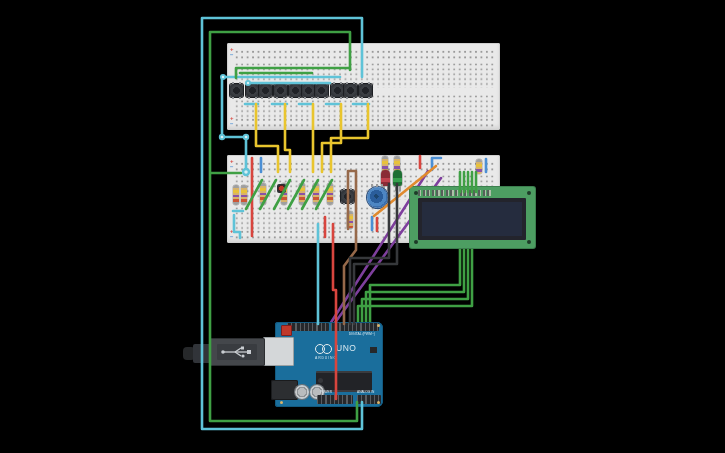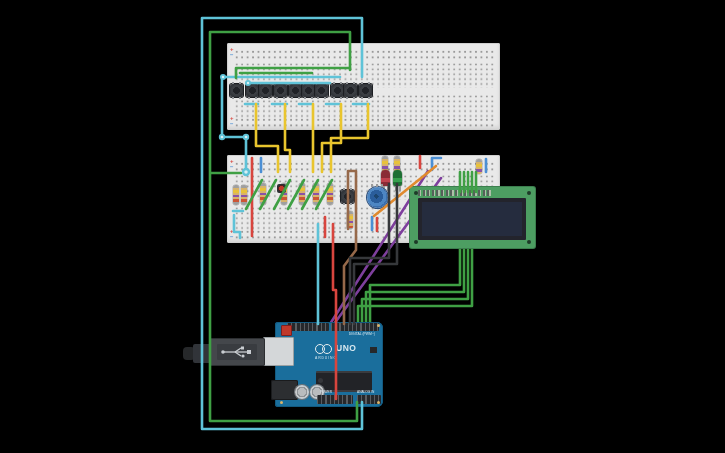--- a/index.html
+++ b/index.html
@@ -78,21 +78,21 @@
 
   <div id="arduino" class="device" style="left: 275px; top: 322px; width: 108px; height: 85px;">
     <div class="abs hdr" style="left:12px;top:1px;width:42px;height:8px"></div>
     <div class="abs hdr" style="left:56px;top:1px;width:48px;height:8px"></div>
     <div class="abs atext" style="right:8px;top:11px;font-size:3.4px">DIGITAL (PWM~)</div>
     <div class="abs" style="left:6px;top:3px;width:9px;height:9px;background:#c0392b;border:1px solid #7f1f1f;border-radius:1px"></div>
     <div class="abs" style="left:-12px;top:15px;width:29px;height:27px;background:#d4d7d9;border:1px solid #9aa0a3;border-radius:1px"></div>
     <div class="abs" style="left:-4px;top:58px;width:27px;height:20px;background:#2c2e31;border-radius:2px;box-shadow:inset 0 0 0 1px #1a1b1d"></div>
     <div class="abs lc" style="left:40px;top:22px"></div>
     <div class="abs lc" style="left:46.5px;top:22px"></div>
-    <div class="abs atext" style="left:61px;top:22px;font-size:8.5px;font-weight:bold;letter-spacing:.5px">UNO</div>
+    <div class="abs atext" style="left:61px;top:22px;font-size:8.5px;font-weight:normal;letter-spacing:.5px">UNO</div>
     <div class="abs atext" style="left:40px;top:35px;font-size:3.4px;letter-spacing:.9px">ARDUINO</div>
     <div class="abs" style="left:95px;top:25px;width:7px;height:6px;background:#26282b"></div>
     <div id="chip" class="abs" style="left:41px;top:49px;width:56px;height:17px"></div>
     <div class="abs cap" style="left:20px;top:63px"></div>
     <div class="abs cap" style="left:35px;top:63px"></div>
     <div class="abs atext" style="left:45px;top:69px;font-size:3.2px">POWER</div>
     <div class="abs atext" style="left:82px;top:69px;font-size:3.2px">ANALOG IN</div>
     <div class="abs hdr" style="left:42px;top:73px;width:36px;height:9px"></div>
     <div class="abs hdr" style="left:82px;top:73px;width:24px;height:9px"></div>
     <div class="abs" style="left:102px;top:2px;width:3px;height:3px;border-radius:50%;background:#d9b36a"></div>

